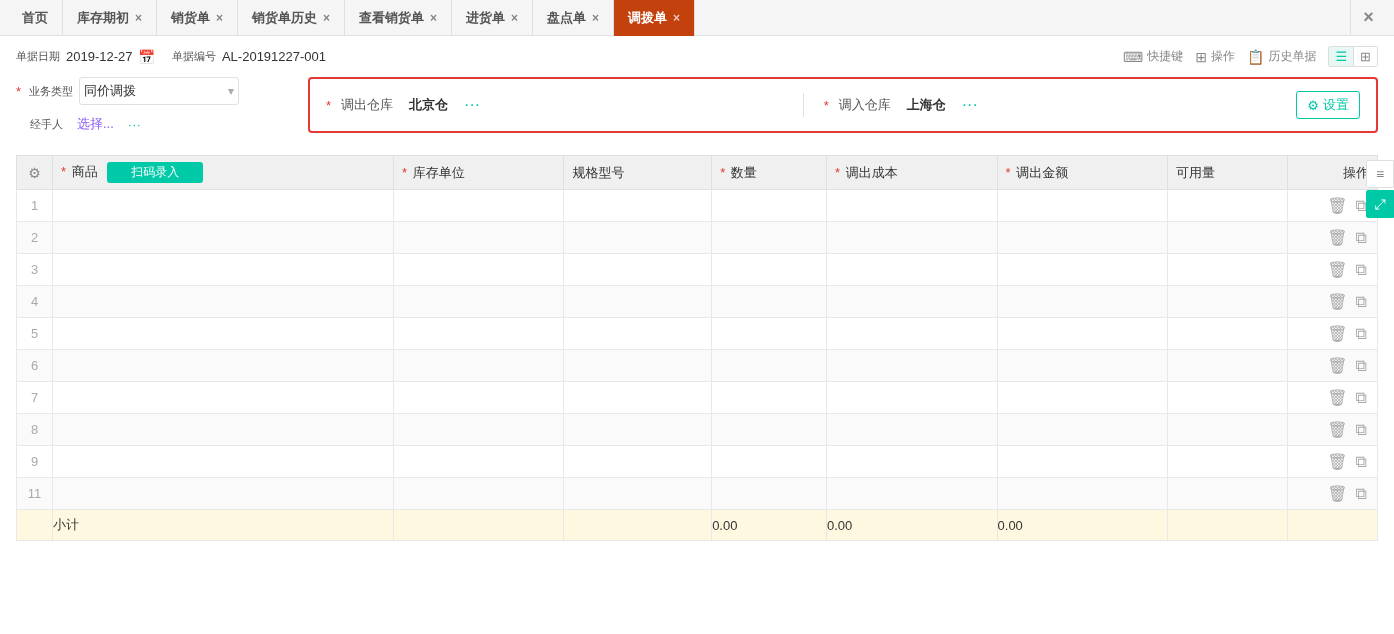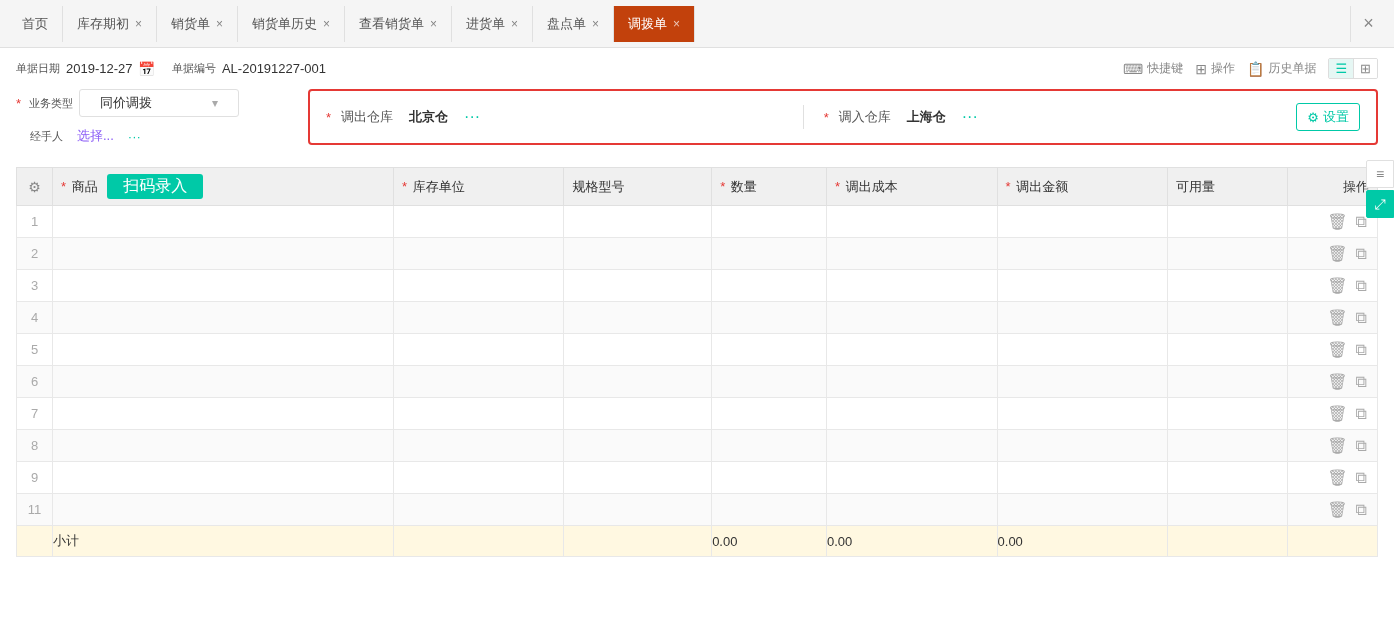--- a/index.html
+++ b/index.html
@@ -4,21 +4,22 @@
   <style>
     * { box-sizing: border-box; margin: 0; padding: 0; }
     body { font-family: "Microsoft YaHei", "PingFang SC", Arial, sans-serif; font-size: 13px; background: #fff; color: #333; }
 
     
     .tab-bar {
       display: flex; align-items: center;
       border-bottom: 1px solid #e0e0e0;
       background: #f5f5f5;
       padding: 0 8px;
-      height: 48px;
+      height: 36px;
+      font-weight: bold;
     }
     .tab-item {
       display: flex; align-items: center;
       padding: 0 14px; height: 36px;
       cursor: pointer; font-size: 13px; color: #555;
       border-right: 1px solid #e0e0e0;
       white-space: nowrap;
     }
     .tab-item.active {
       background: #c2410c; color: #fff;
@@ -102,21 +103,21 @@
       border: 1px solid #00c9a7; color: #00c9a7;
       padding: 4px 10px; border-radius: 3px; cursor: pointer;
       font-size: 13px; white-space: nowrap; margin-left: 16px;
     }
     .business-field {
       display: flex; align-items: center; gap: 6px;
     }
     .select-box {
       display: flex; align-items: center;
       border: 1px solid #e0e0e0; border-radius: 3px;
-      padding: 4px 20px; min-width: 160px; cursor: pointer;
+      padding: 4px 4px; min-width: 160px; cursor: pointer;
       background: #fff; justify-content: space-between;
     }
     .select-arrow { color: #aaa; font-size: 12px; }
     .person-field {
       display: flex; align-items: center; gap: 6px;
     }
     .person-placeholder { color: #8b5cf6; }
     .person-dots { color: #00c9a7; cursor: pointer; }
 
     
@@ -155,21 +156,21 @@
       background: #fff8e1;
     }
     .data-table tfoot td {
       border: 1px solid #e8e8e8;
       padding: 6px 0;
     }
 
     .scan-btn {
       background: #00c9a7; color: #fff;
       border: none; border-radius: 3px;
-      padding: 2px 16px; font-size: 16px; cursor: pointer;
+      padding: 2px 24px; font-size: 12px; cursor: pointer;
       margin-left: 6px;
     }
 
     .th-settings-icon {
       color: #888; cursor: pointer; font-size: 14px;
     }
 
     .op-icon {
       color: #aaa; cursor: pointer; font-size: 16px; margin: 0 2px;
     }

